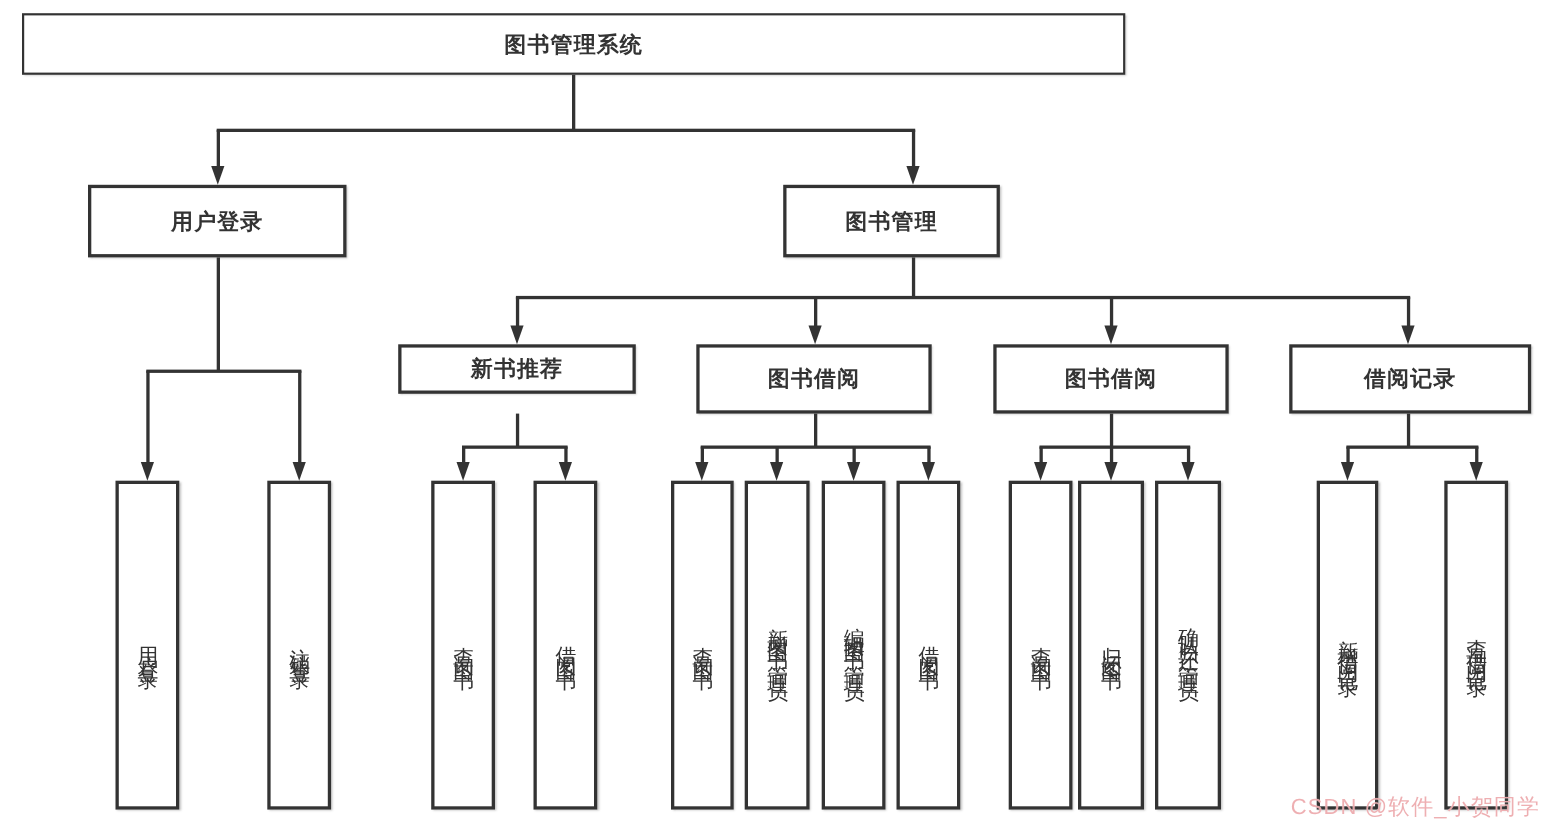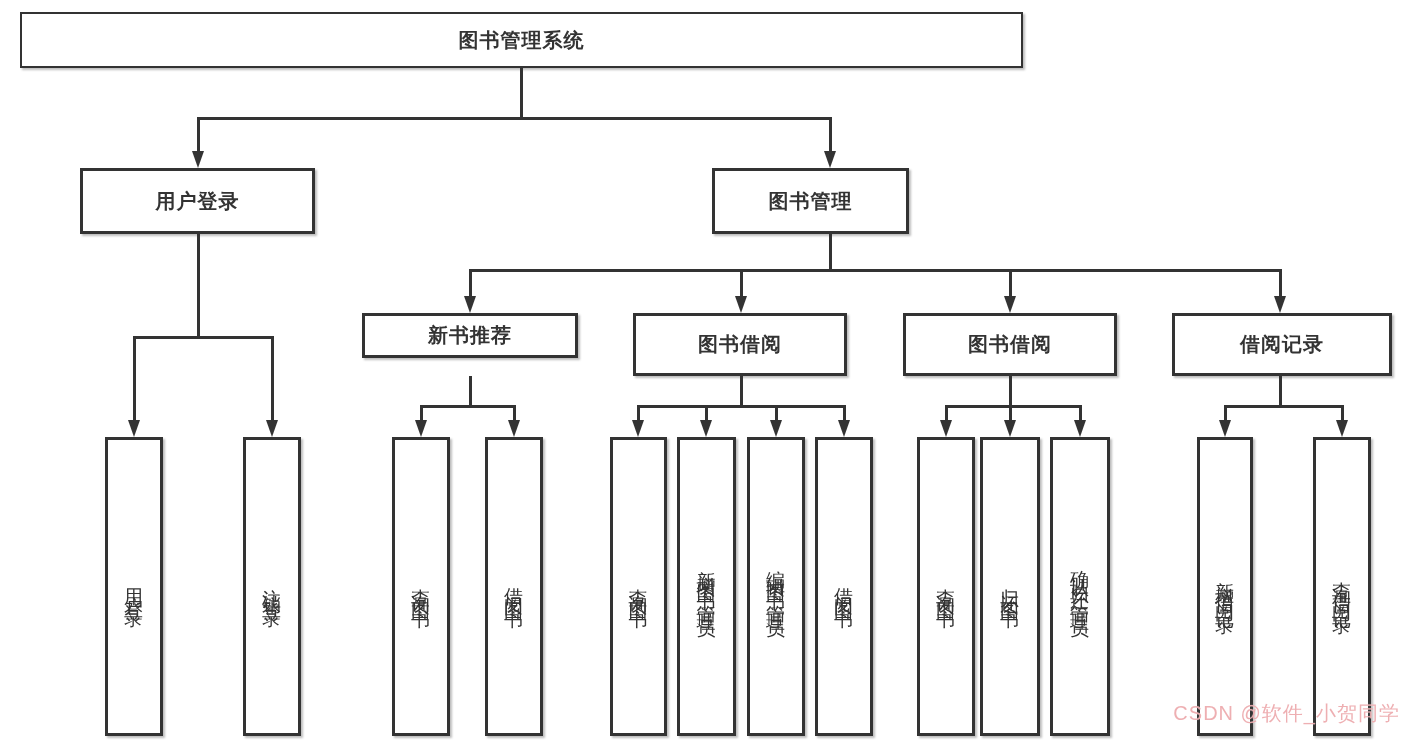--- a/index.html
+++ b/index.html
@@ -22,21 +22,21 @@
 
   .vline { position:absolute; width:3px; background:#333; }
   .hline { position:absolute; height:3px; background:#333; }
   .arrow {
     position:absolute; width:0; height:0;
     border-left:6px solid transparent; border-right:6px solid transparent;
     border-top:17px solid #333;
   }
 
   .watermark {
-    position:absolute; right:5px; bottom:20px;
+    position:absolute; right:5px; bottom:0;
     font-size:20px; letter-spacing:1px;
     color:rgba(236,166,170,.9);
     text-shadow:0 0 1px rgba(255,255,255,.6);
     white-space:nowrap;
   }
 </style>
 </head>
 <body>
 
 <div class="canvas">

